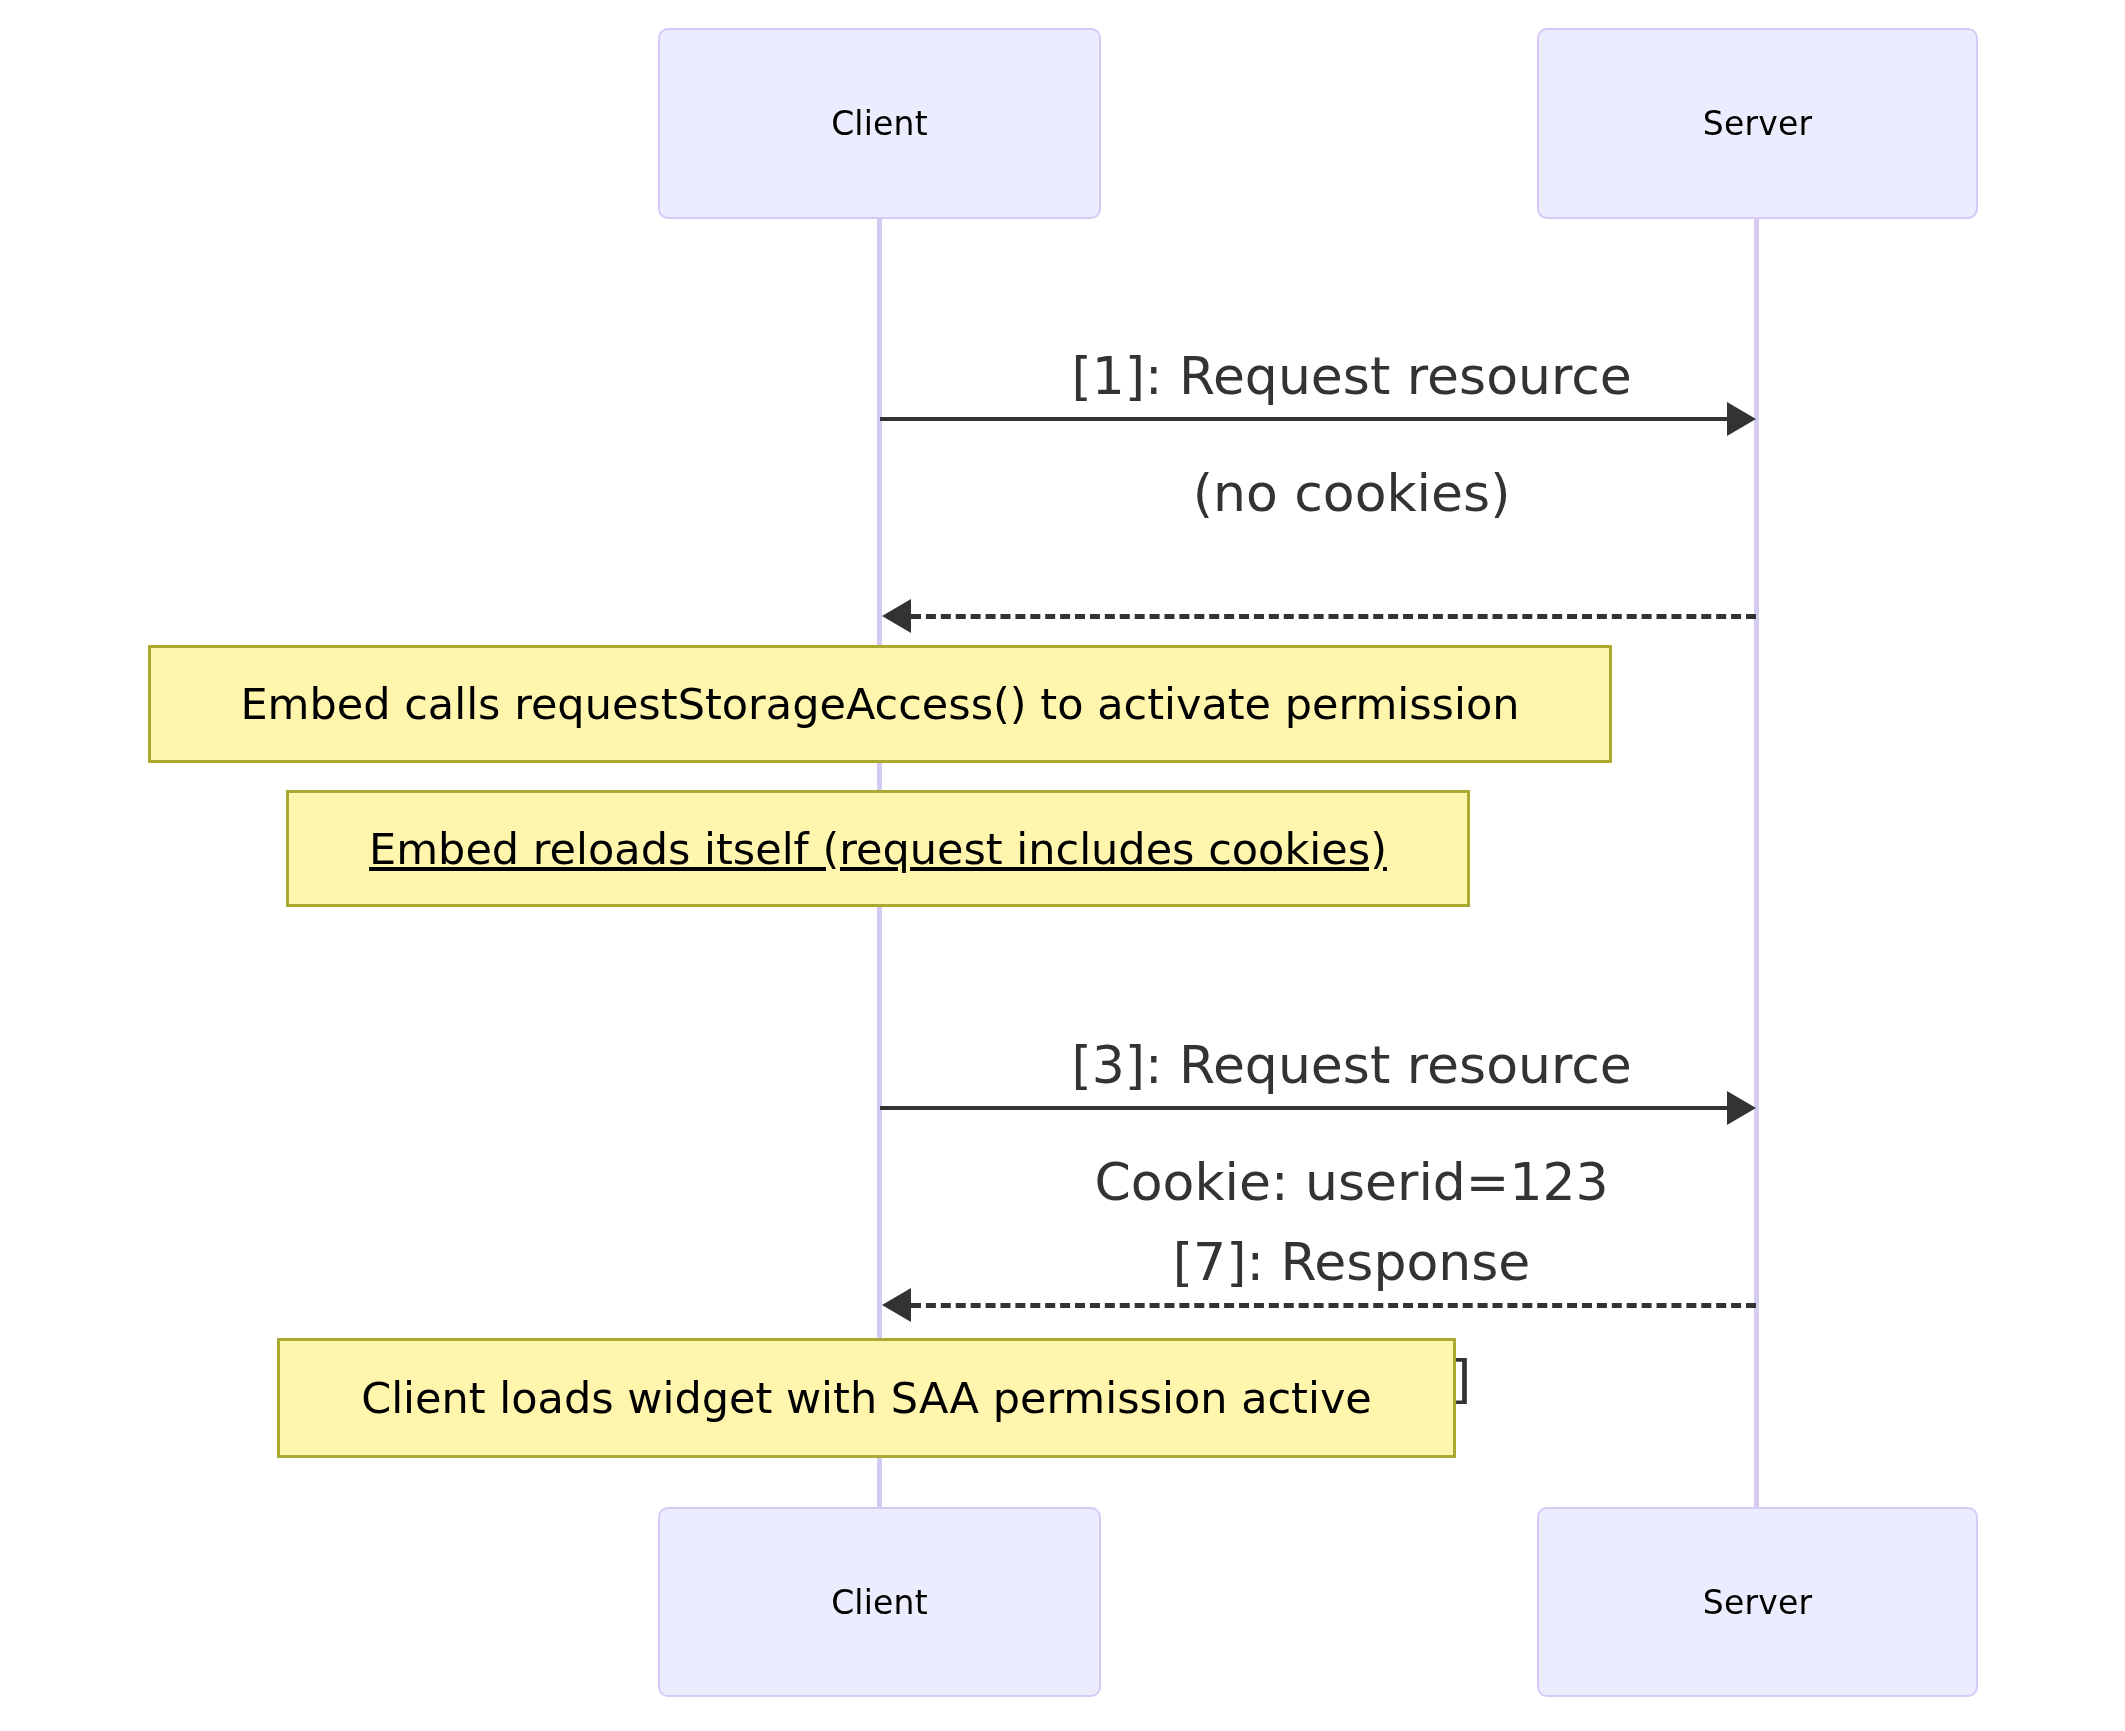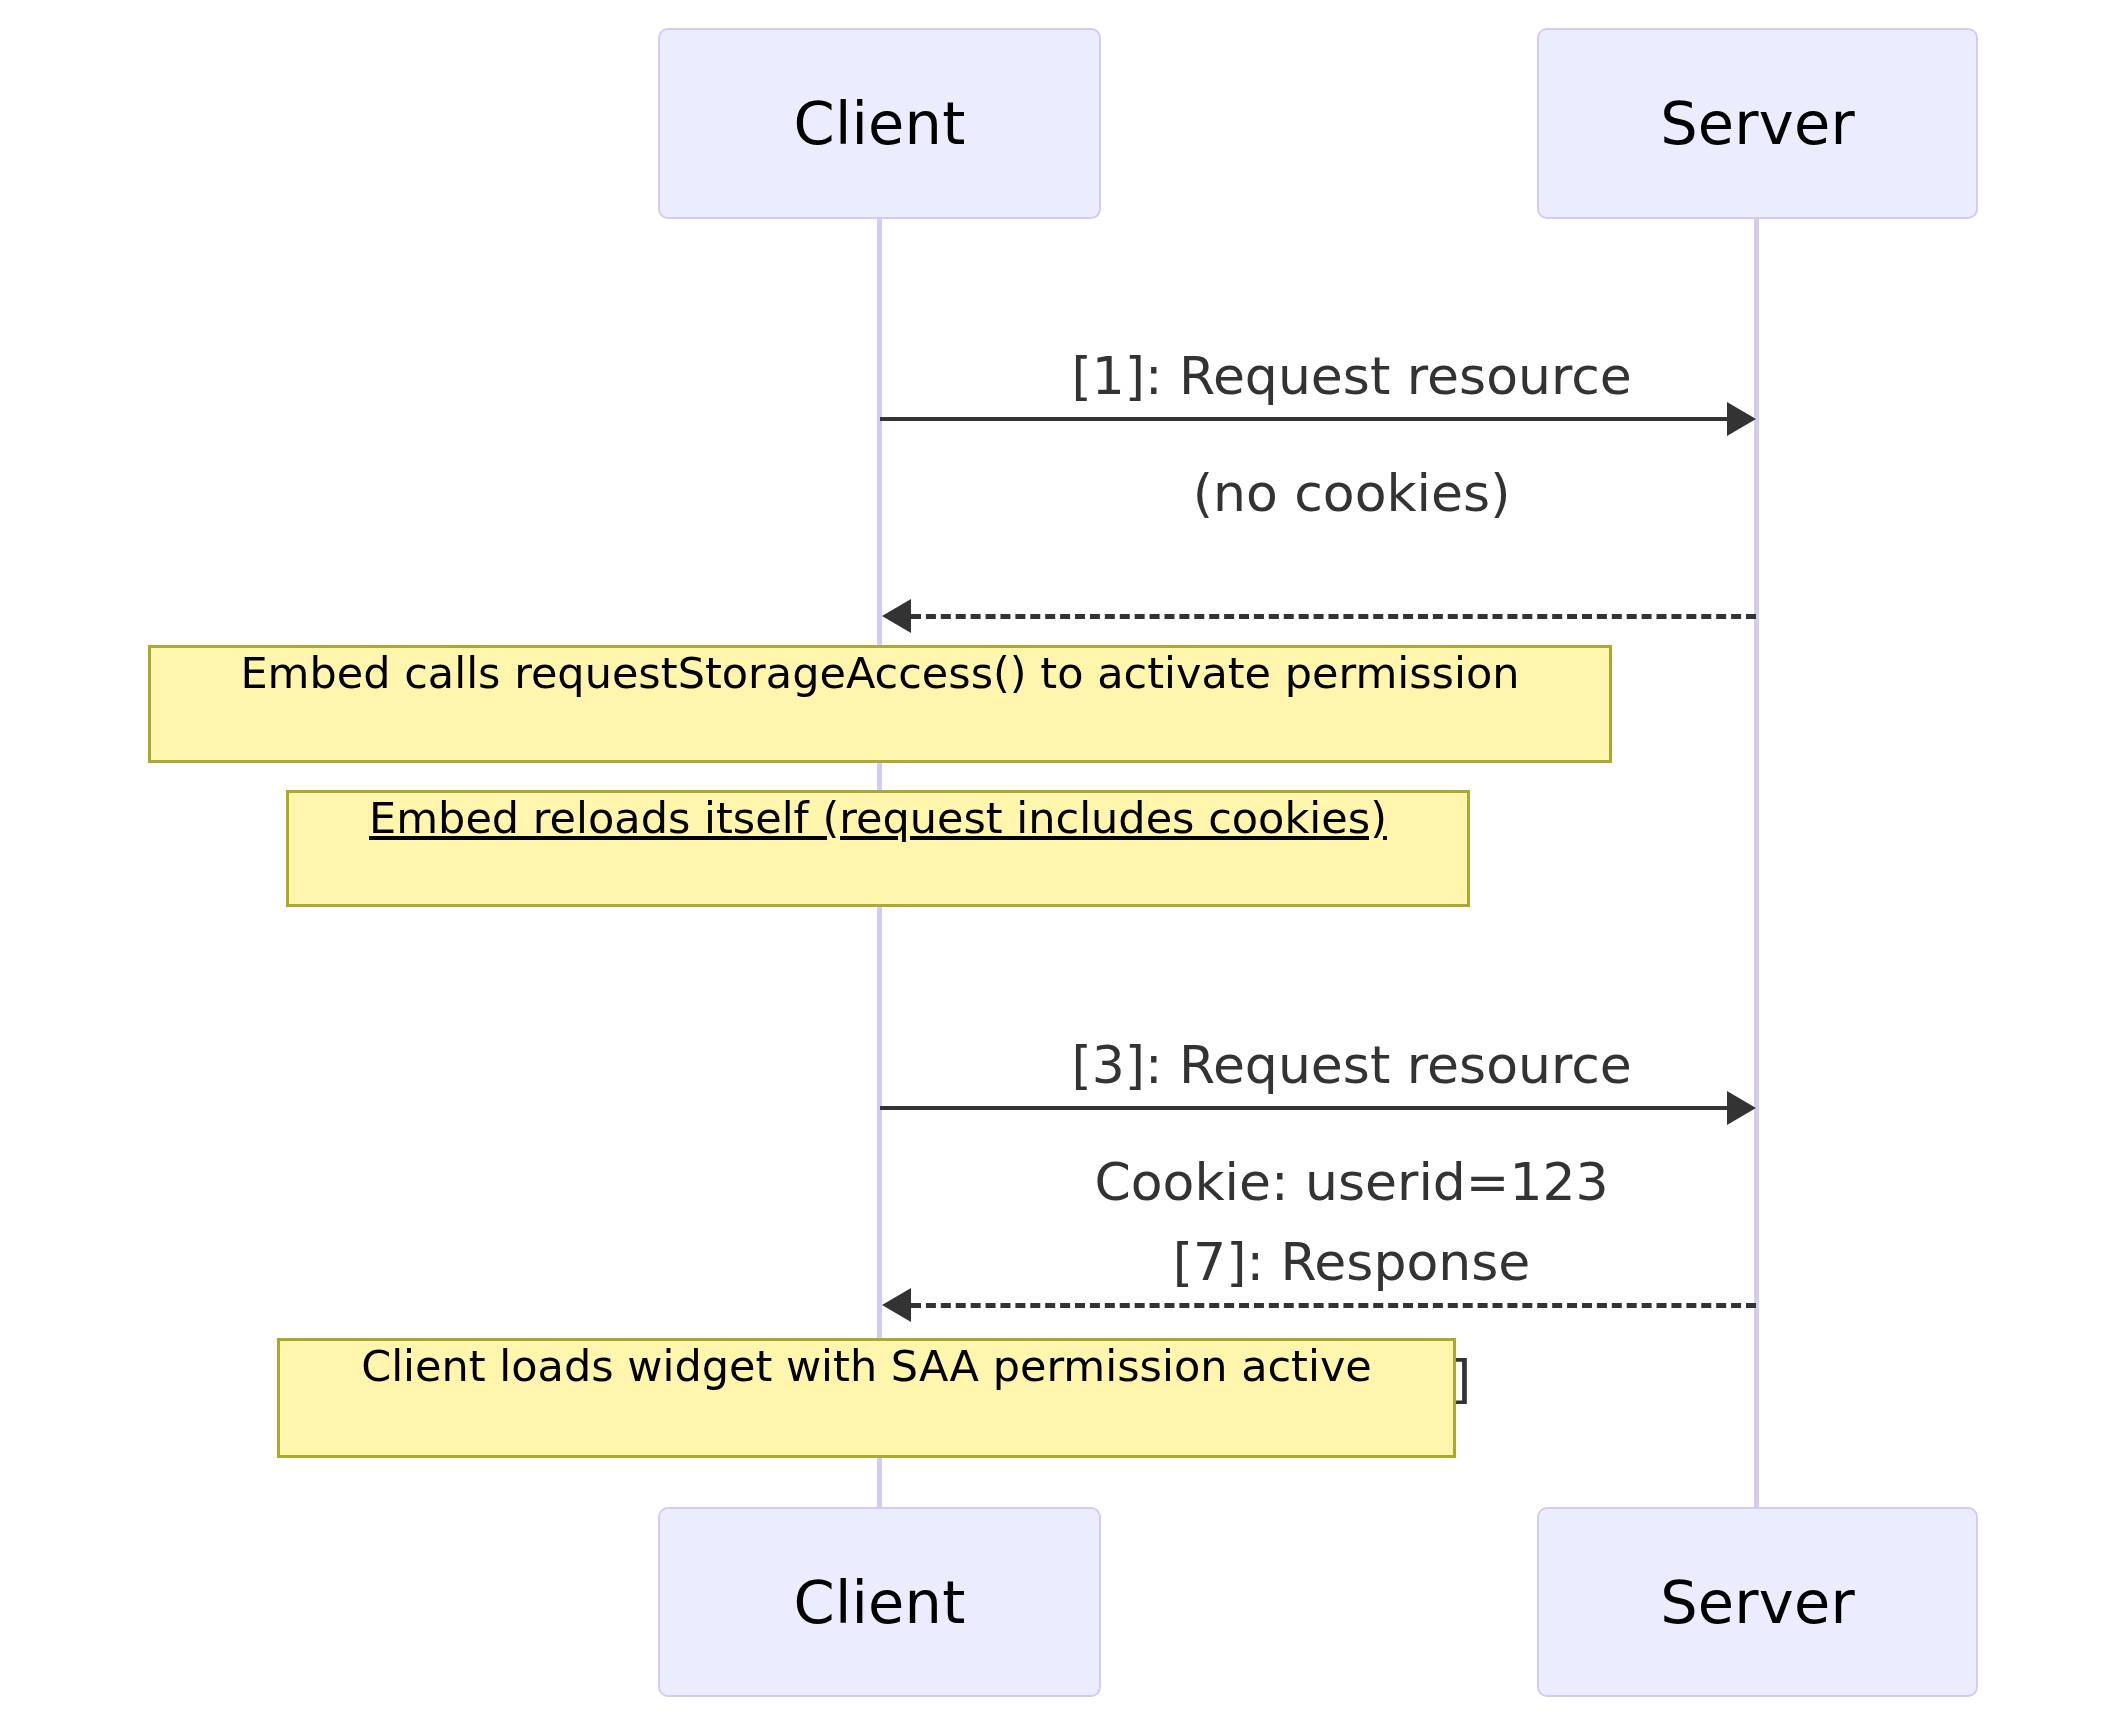--- a/index.html
+++ b/index.html
@@ -22,21 +22,21 @@
   .participant {
     position: absolute;
     box-sizing: border-box;
     background: #ececff;
     border: 2px solid #d7c9f7;
     border-radius: 9.9px;
     display: flex;
     align-items: center;
     justify-content: center;
     color: #000000;
-    font-size: 59px;
+    font-size: 33px;
     font-weight: 400;
     letter-spacing: 0.2px;
   }
 
   
   .lifeline {
     position: absolute;
     width: 4.9px;
     background: #d5caf0;
   }
@@ -80,21 +80,21 @@
     border-right: 29.6px solid #333333;
   }
 
   
   .note {
     position: absolute;
     box-sizing: border-box;
     background: #fff5ad;
     border: 3px solid #aaaa33;
     display: flex;
-    align-items: flex-start;
+    align-items: center;
     justify-content: center;
     color: #000000;
     font-size: 43px;
     text-align: center;
     padding: 0 17.7px;
   }
 </style>
 </head>
 <body>
 

